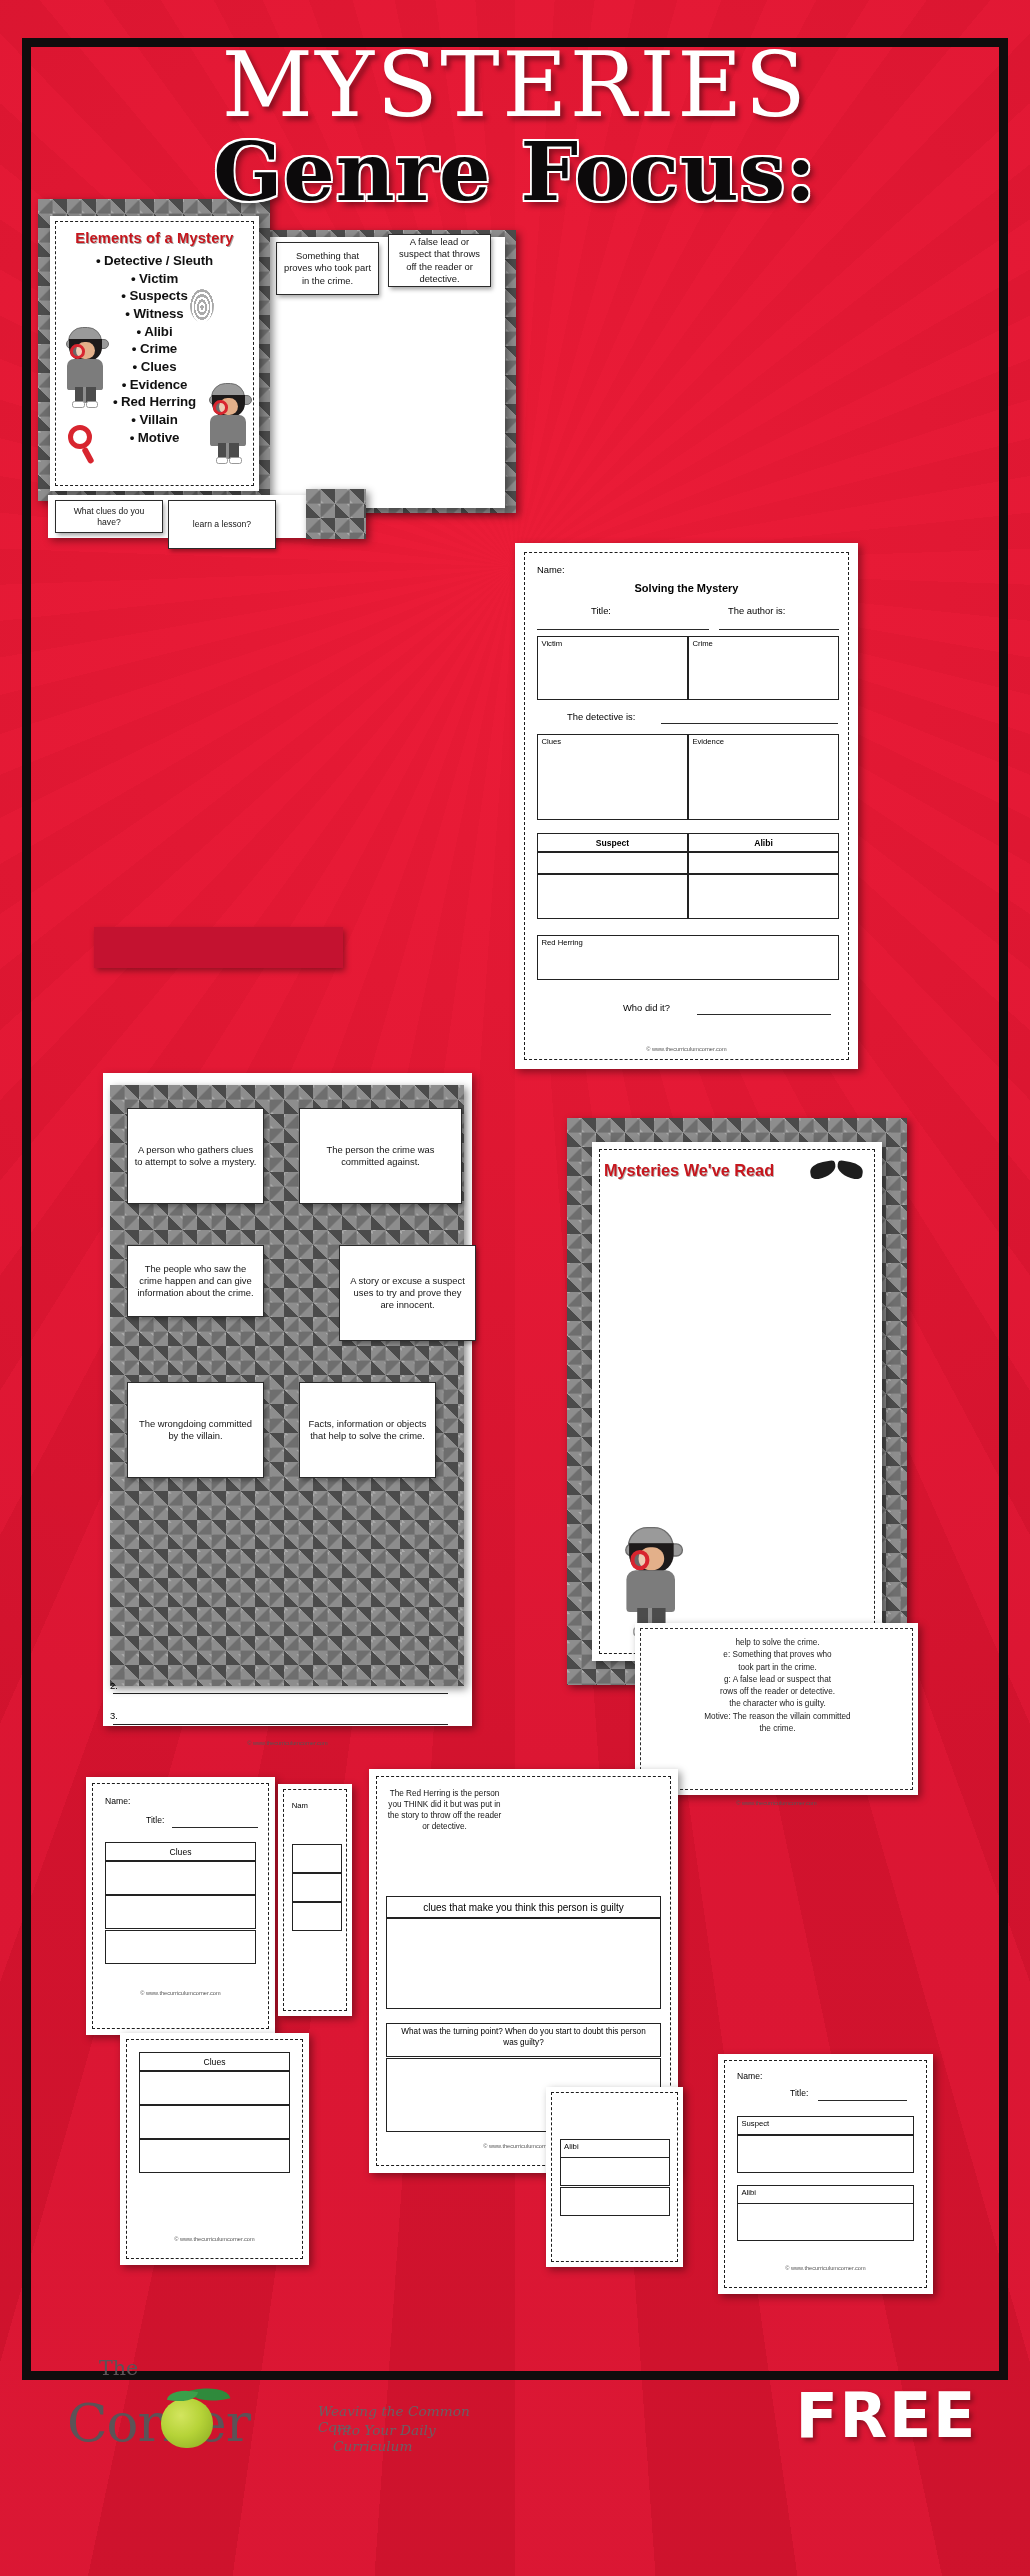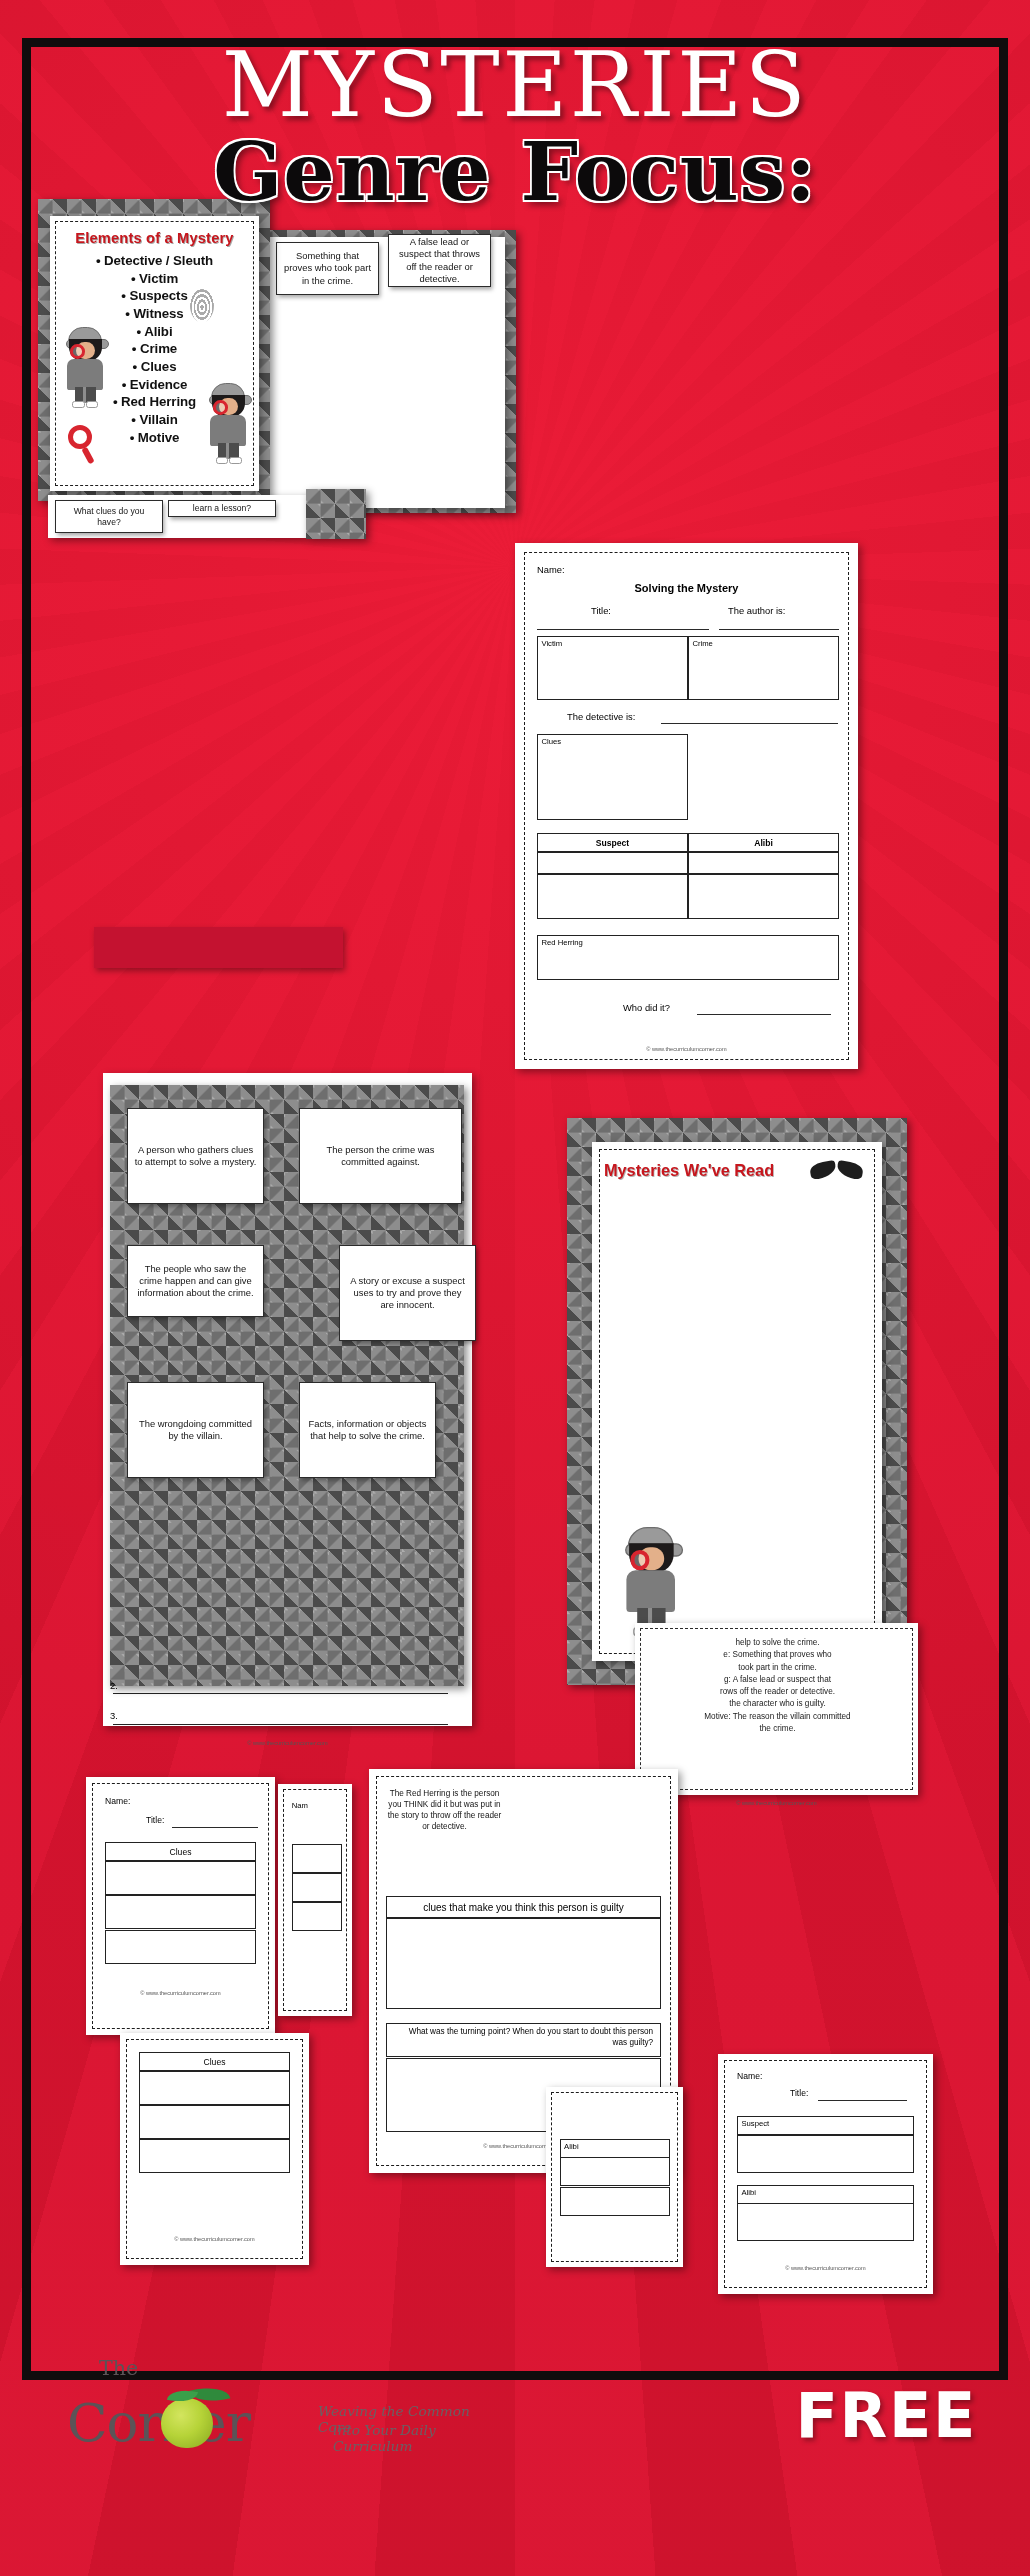--- a/index.html
+++ b/index.html
@@ -213,21 +213,21 @@
     <div class="fingerprint" style="left:134px; top:67px;"></div>
     <div class="magnifier" style="left:12px; top:203px;">
       <div class="lens"></div>
         <div class="handle"></div>
     </div>
   </div>
 </div>
 
 <div class="sheet" style="left:48px; top:495px; width:258px; height:43px; background:#fff;"></div>
 <div class="defcard" style="left:55px; top:500px; width:108px; height:33px; font-size:8.6px;">What clues do you have?</div>
-<div class="defcard" style="left:168px; top:500px; width:108px; height:17px; font-size:8.6px;">learn a lesson?</div>
+<div class="defcard" style="left:168px; top:500px; width:108px; height:49px; font-size:8.6px;">learn a lesson?</div>
 <div class="hound" style="left:306px; top:489px; width:60px; height:50px;"></div>
 
 <div class="sheet" style="left:515px; top:543px; width:343px; height:526px;">
   <div style="position:absolute; inset:8.6px; border:1.7px dashed #1c1c1c;"></div>
   <div class="ws-label" style="position:absolute; left:22px; top:20.6px; font-size:9.4px;">Name:</div>
   <div class="ws-title" style="position:absolute; left:0; top:39px; width:100%; font-size:11px;">Solving the Mystery</div>
 
   <div class="ws-label" style="position:absolute; left:76px; top:62px; font-size:9.4px;">Title:</div>
   <div class="ws-label" style="position:absolute; left:213px; top:62px; font-size:9.4px;">The author is:</div>
   <div class="ws-line" style="position:absolute; left:22px; top:86px; width:172px; height:0.9px;"></div>
@@ -238,20 +238,23 @@
   </div>
   <div class="ws-cell" style="left:173px; top:93px; width:151px; height:64px;">
     <span>Crime</span>
   </div>
 
   <div class="ws-label" style="position:absolute; left:52px; top:168px; font-size:9.4px;">The detective is:</div>
   <div class="ws-line" style="position:absolute; left:146px; top:180px; width:177px; height:0.9px;"></div>
 
   <div class="ws-cell" style="left:22px; top:191px; width:151px; height:86px;">
     <span>Clues</span>
+  </div>
+  <div class="ws-cell" style="left:173px; top:191px; width:151px; height:86px;">
+    <span>Evidence</span>
   </div>
 
   <div class="ws-cell" style="left:22px; top:290px; width:151px; height:19px; text-align:center;">
     <span style="position:static; display:block; line-height:19px; font-weight:bold; font-size:8.6px;">Suspect</span>
   </div>
   <div class="ws-cell" style="left:173px; top:290px; width:151px; height:19px; text-align:center;">
     <span style="position:static; display:block; line-height:19px; font-weight:bold; font-size:8.6px;">Alibi</span>
   </div>
   <div class="ws-cell" style="left:22px; top:309px; width:151px; height:22px;"></div>
   <div class="ws-cell" style="left:173px; top:309px; width:151px; height:22px;"></div>
@@ -345,21 +348,21 @@
 
 <div class="sheet" style="left:369px; top:1769px; width:309px; height:404px;">
   <div style="position:absolute; inset:6.9px; border:1.7px dashed #1c1c1c;"></div>
   <div style="position:absolute; left:17px; top:19px; width:117px; font-family:'Liberation Sans',sans-serif;
               font-size:8.2px; line-height:1.35; text-align:center; color:#141414;">The Red Herring is the person you THINK did it but was put in the story to throw off the reader or detective.</div>
   <div class="ws-cell" style="left:17px; top:127px; width:275px; height:22px; text-align:center;">
     <span style="position:static; display:block; line-height:22px; font-size:10px;">clues that make you think this person is guilty</span>
   </div>
   <div class="ws-cell" style="left:17px; top:149px; width:275px; height:91px;"></div>
   <div class="ws-cell" style="left:17px; top:254px; width:275px; height:34px;">
-    <span style="position:static; display:block; padding:3.4px 6.9px; text-align:right; font-size:8.2px; line-height:1.3;">What was the turning point?  When do you start to doubt this person was guilty?</span>
+    <span style="position:static; display:block; padding:3.4px 6.9px; text-align:center; font-size:8.2px; line-height:1.3;">What was the turning point?  When do you start to doubt this person was guilty?</span>
   </div>
   <div class="ws-cell" style="left:17px; top:289px; width:275px; height:74px;"></div>
   <div class="copyright" style="left:0; top:374px;">© www.thecurriculumcorner.com</div>
 </div>
 
 <div class="sheet" style="left:120px; top:2033px; width:189px; height:232px;">
   <div style="position:absolute; inset:6px; border:1.7px dashed #1c1c1c;"></div>
   <div class="ws-cell" style="left:19px; top:19px; width:151px; height:19px; text-align:center;">
     <span style="position:static; display:block; line-height:19px; font-size:8.6px;">Clues</span>
   </div>

